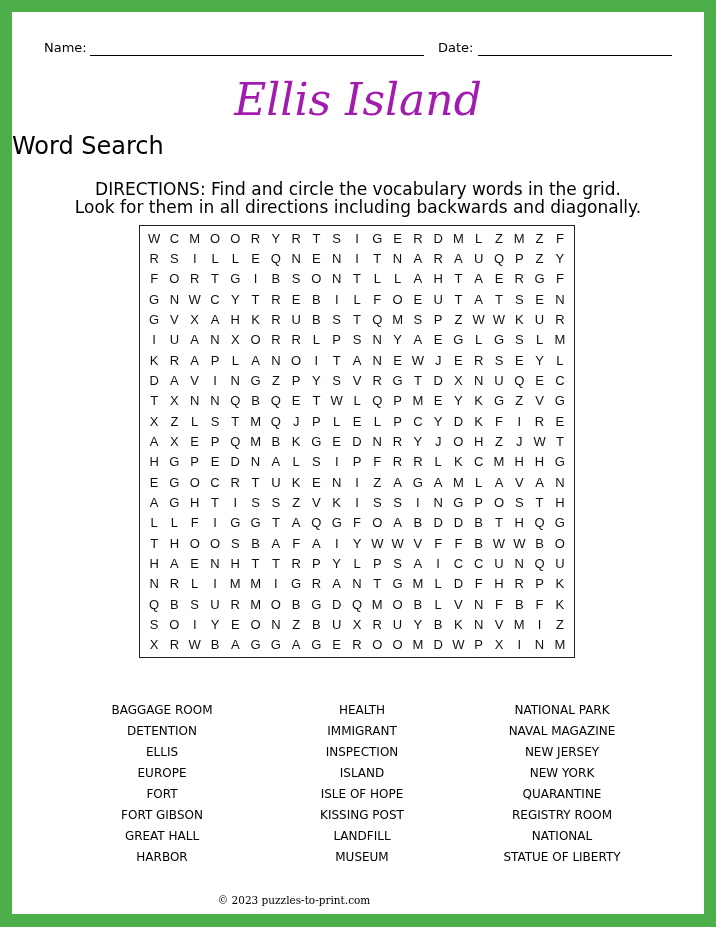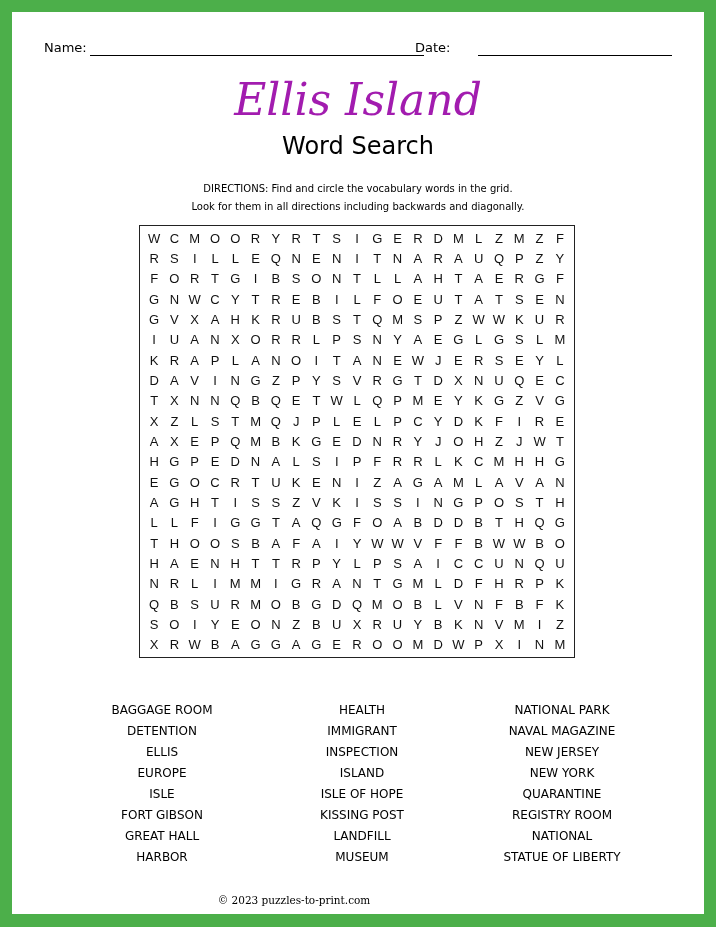--- a/index.html
+++ b/index.html
@@ -2,37 +2,37 @@
 <html><head>
 <meta charset="utf-8">
 <style>
   html, body { margin:0; padding:0; }
   body { width:716px; height:927px; background:#4caf4a; position:relative; overflow:hidden; }
   .page { position:absolute; left:12px; top:12px; width:692px; height:902px; background:#ffffff; }
   .name-row { position:absolute; top:28px; left:32px; width:630px; height:20px; font-family:"DejaVu Sans", sans-serif; font-size:13px; color:#000; }
   .name-row .lbl { position:absolute; top:0; }
   .name-row .line { position:absolute; top:15px; border-bottom:1.5px solid #000; }
   .title { position:absolute; top:62px; left:0; width:692px; text-align:center; font-family:"DejaVu Serif", serif; font-style:italic; font-size:44px; color:#a21caf; }
-  .subtitle { position:absolute; top:120px; left:0; width:692px; text-align:center; font-family:"DejaVu Sans", sans-serif; font-size:24px; color:#000; }
-  .directions { position:absolute; top:168px; left:0; width:692px; text-align:center; font-family:"DejaVu Sans", sans-serif; font-size:10px; line-height:18px; color:#000; }
+  .subtitle { position:absolute; top:120px; left:0; width:692px; text-align:left; font-family:"DejaVu Sans", sans-serif; font-size:24px; color:#000; }
+  .directions { position:absolute; top:168px; left:0; width:692px; text-align:center; font-family:"DejaVu Sans", sans-serif; font-size:17px; line-height:18px; color:#000; }
   .grid { position:absolute; left:127px; top:213px; width:436px; height:433px; border:1.5px solid #222; display:grid; grid-template-columns:repeat(21, 1fr); grid-template-rows:repeat(21, 1fr); box-sizing:border-box; padding:2px 4px; }
   .cell { display:flex; align-items:center; justify-content:center; font-family:"Liberation Sans", sans-serif; font-size:13px; color:#111; }
   .words { position:absolute; top:688px; left:50px; width:600px; display:grid; grid-template-columns:1fr 1fr 1fr; font-family:"DejaVu Sans", sans-serif; font-size:12px; color:#000;text-align:right; }
   .col { display:flex; flex-direction:column; align-items:center; }
   .word { height:21px; line-height:21px; white-space:nowrap; }
   .footer { position:absolute; top:882px; left:0; width:564px; text-align:center; font-family:"DejaVu Serif", serif; font-size:10.5px; color:#000; }
 </style>
 </head>
 <body>
 
 <div class="page">
   <div class="name-row">
     <span class="lbl" style="left:0">Name:</span>
     <span class="line" style="left:46px;width:334px"></span>
-    <span class="lbl" style="left:371px">Date:</span>
+    <span class="lbl" style="left:394px">Date:</span>
     <span class="line" style="left:434px;width:194px"></span>
   </div>
 
   <div class="title">Ellis Island</div>
   <div class="subtitle">Word Search</div>
 
   <div class="directions">
     <div>DIRECTIONS:  Find and circle the vocabulary words in the grid.</div>
     <div>Look for them in all directions including backwards and diagonally.</div>
   </div>
@@ -480,21 +480,21 @@
       <div class="cell">N</div>
       <div class="cell">M</div>
     </div>
 
   <div class="words" id="words">
       <div class="col">
         <div class="word">BAGGAGE ROOM</div>
         <div class="word">DETENTION</div>
         <div class="word">ELLIS</div>
         <div class="word">EUROPE</div>
-        <div class="word">ISLE</div>
+        <div class="word">FORT</div>
         <div class="word">FORT GIBSON</div>
         <div class="word">GREAT HALL</div>
         <div class="word">HARBOR</div>
       </div>
       <div class="col">
         <div class="word">HEALTH</div>
         <div class="word">IMMIGRANT</div>
         <div class="word">INSPECTION</div>
         <div class="word">ISLAND</div>
         <div class="word">ISLE OF HOPE</div>

